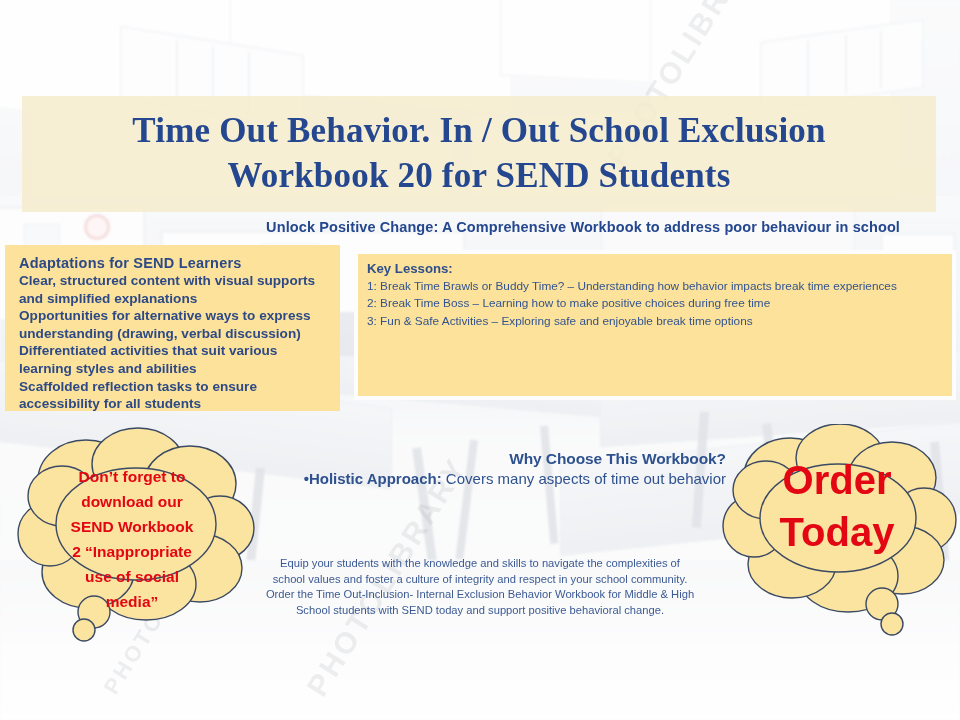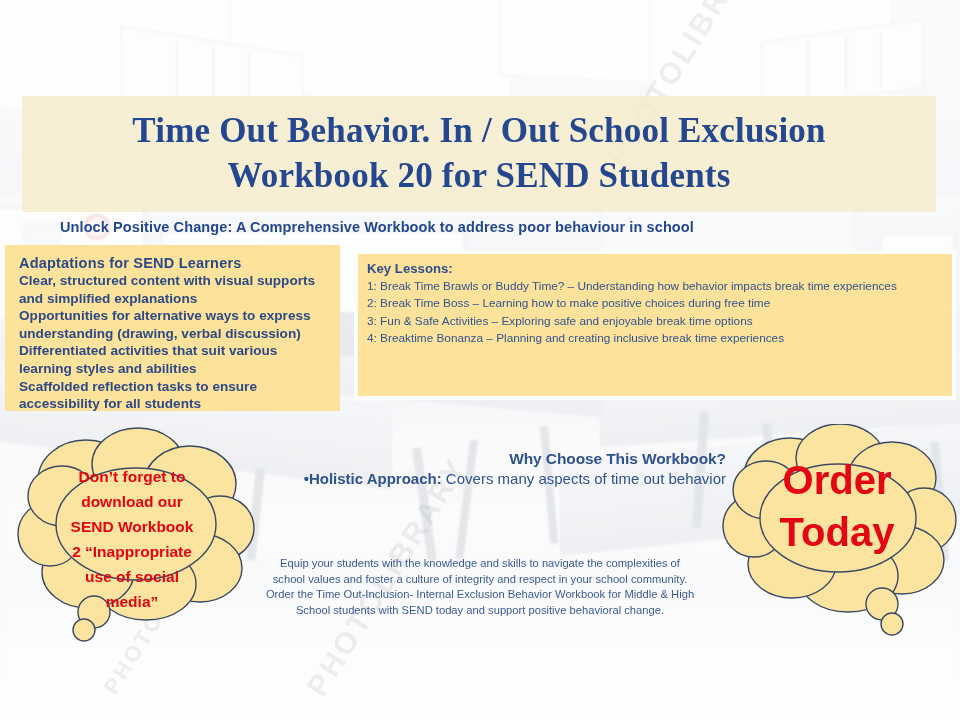--- a/index.html
+++ b/index.html
@@ -71,21 +71,21 @@
   }
   .title{
     position:absolute;left:22px;top:108px;width:914px;
     text-align:center;
     font-family:"Liberation Serif", serif;
     font-weight:700;font-size:35px;line-height:45px;
     color:#24478f;letter-spacing:.2px;
   }
   .subtitle{
     position:absolute;left:60px;top:219px;width:840px;
-    text-align:left;font-weight:700;font-size:14.5px;
+    text-align:right;font-weight:700;font-size:14.5px;
     color:#24478f;letter-spacing:.1px;
   }
 
   
   .panel-left{
     position:absolute;left:5px;top:245px;width:335px;height:166px;
     background:#fce29a;
   }
   .panel-right{
     position:absolute;left:354px;top:250px;width:594px;height:142px;
@@ -226,21 +226,20 @@
       <div>accessibility for all students</div>
     </div>
   </div>
 
   <div class="panel-right">
     <div class="head">Key Lessons:</div>
     <div class="body">
       <div>1: Break Time Brawls or Buddy  Time? – Understanding  how behavior impacts break time experiences</div>
       <div>2: Break Time Boss – Learning how to make positive choices during  free time</div>
       <div>3: Fun  &amp; Safe Activities – Exploring  safe and enjoyable  break time options</div>
-      <div>4: Breaktime Bonanza – Planning  and creating inclusive  break time experiences</div>
     </div>
   </div>
 
   <div class="why">
     <div class="wtitle">Why Choose This Workbook?</div>
     <div class="wline">
       <b><span>•</span><span>Holistic Approach:</span></b><span> Covers many aspects of time out behavior</span>
     </div>
   </div>
 

